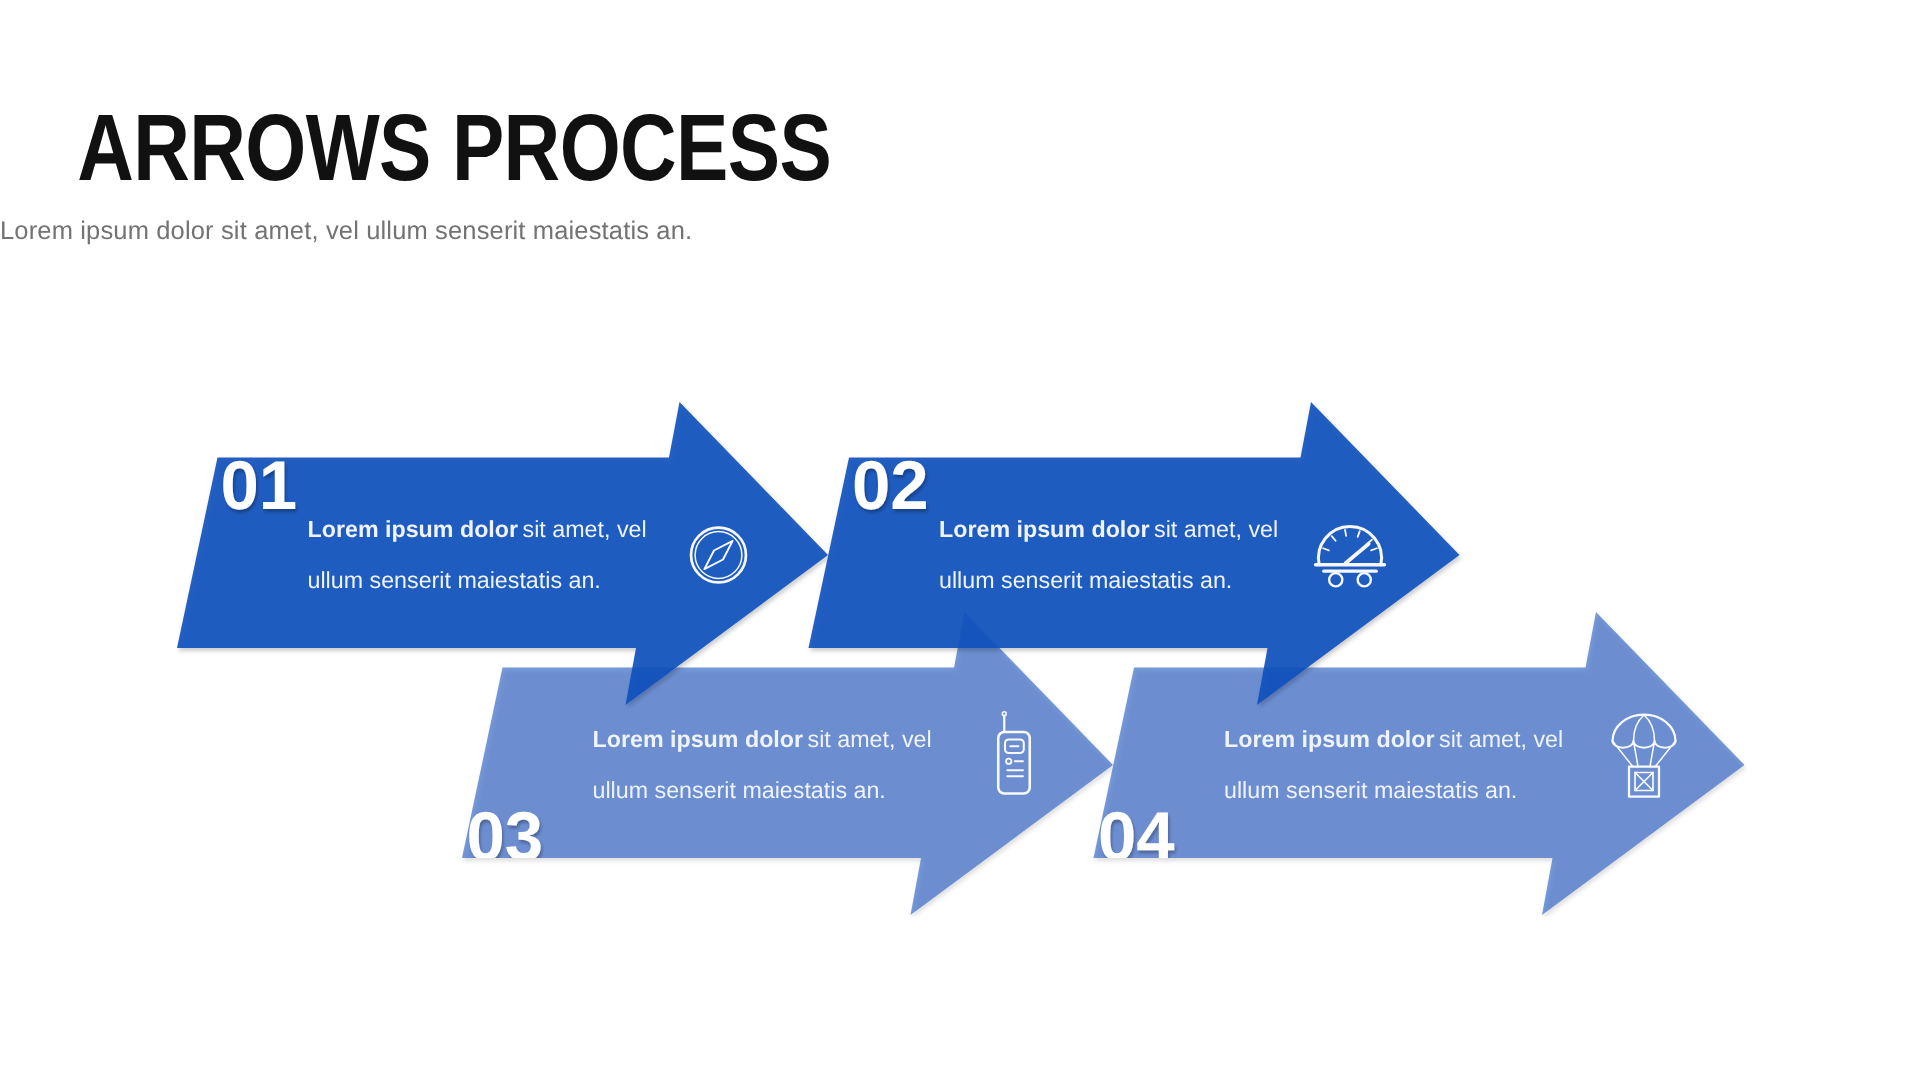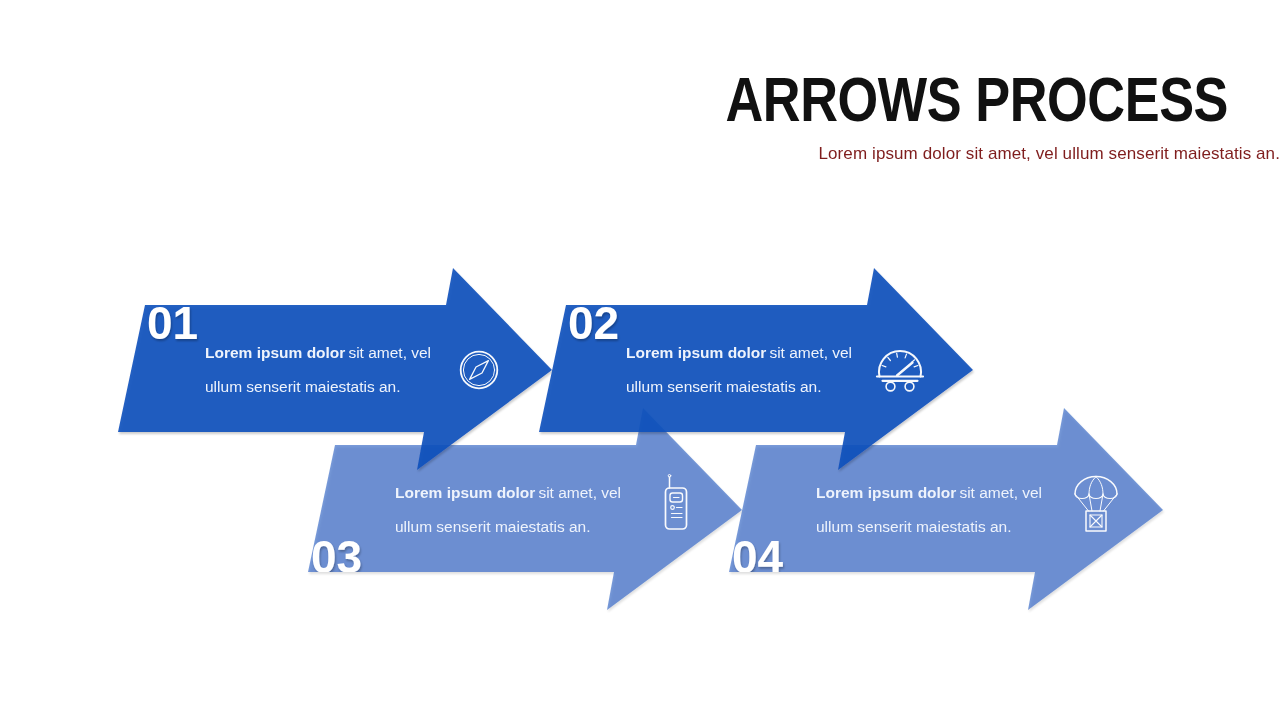--- a/index.html
+++ b/index.html
@@ -1,27 +1,27 @@
 <!DOCTYPE html>
 <html><head>
 <meta charset="utf-8">
 <style>
   html,body{margin:0;padding:0;}
   body{
     width:1280px;height:720px;background:#ffffff;overflow:hidden;position:relative;
     font-family:"Liberation Sans", sans-serif;
   }
   .stage{position:absolute;inset:0;width:1280px;height:720px;}
-  .header{position:absolute;left:0;right:0;top:68px;text-align:right;pointer-events:none;}
+  .header{position:absolute;left:0;right:16px;top:68px;text-align:left;pointer-events:none;}
   .title{
     display:inline-block;font-weight:700;font-size:63px;line-height:1;color:#111111;
     letter-spacing:-0.5px;transform:scaleX(0.83);transform-origin:50% 50%;white-space:nowrap;
   }
   .subtitle{
-    margin-top:13px;font-size:17px;color:#7f1d1d;letter-spacing:0.1px;
+    margin-top:13px;font-size:17px;color:#737373;letter-spacing:0.1px;
   }
   svg text{font-family:"Liberation Sans", sans-serif;}
   .arrow-shape{stroke:none;}
   .tone-dark{fill-opacity:0.91;}
   .tone-light{fill-opacity:0.57;}
   .step-number{font-weight:700;font-size:46px;}
   .step-text{font-size:15.5px;fill:#EEF3FC;}
   .icon{stroke:#ffffff;fill:none;stroke-linecap:round;stroke-linejoin:round;opacity:0.96;}
 </style>
 </head>

